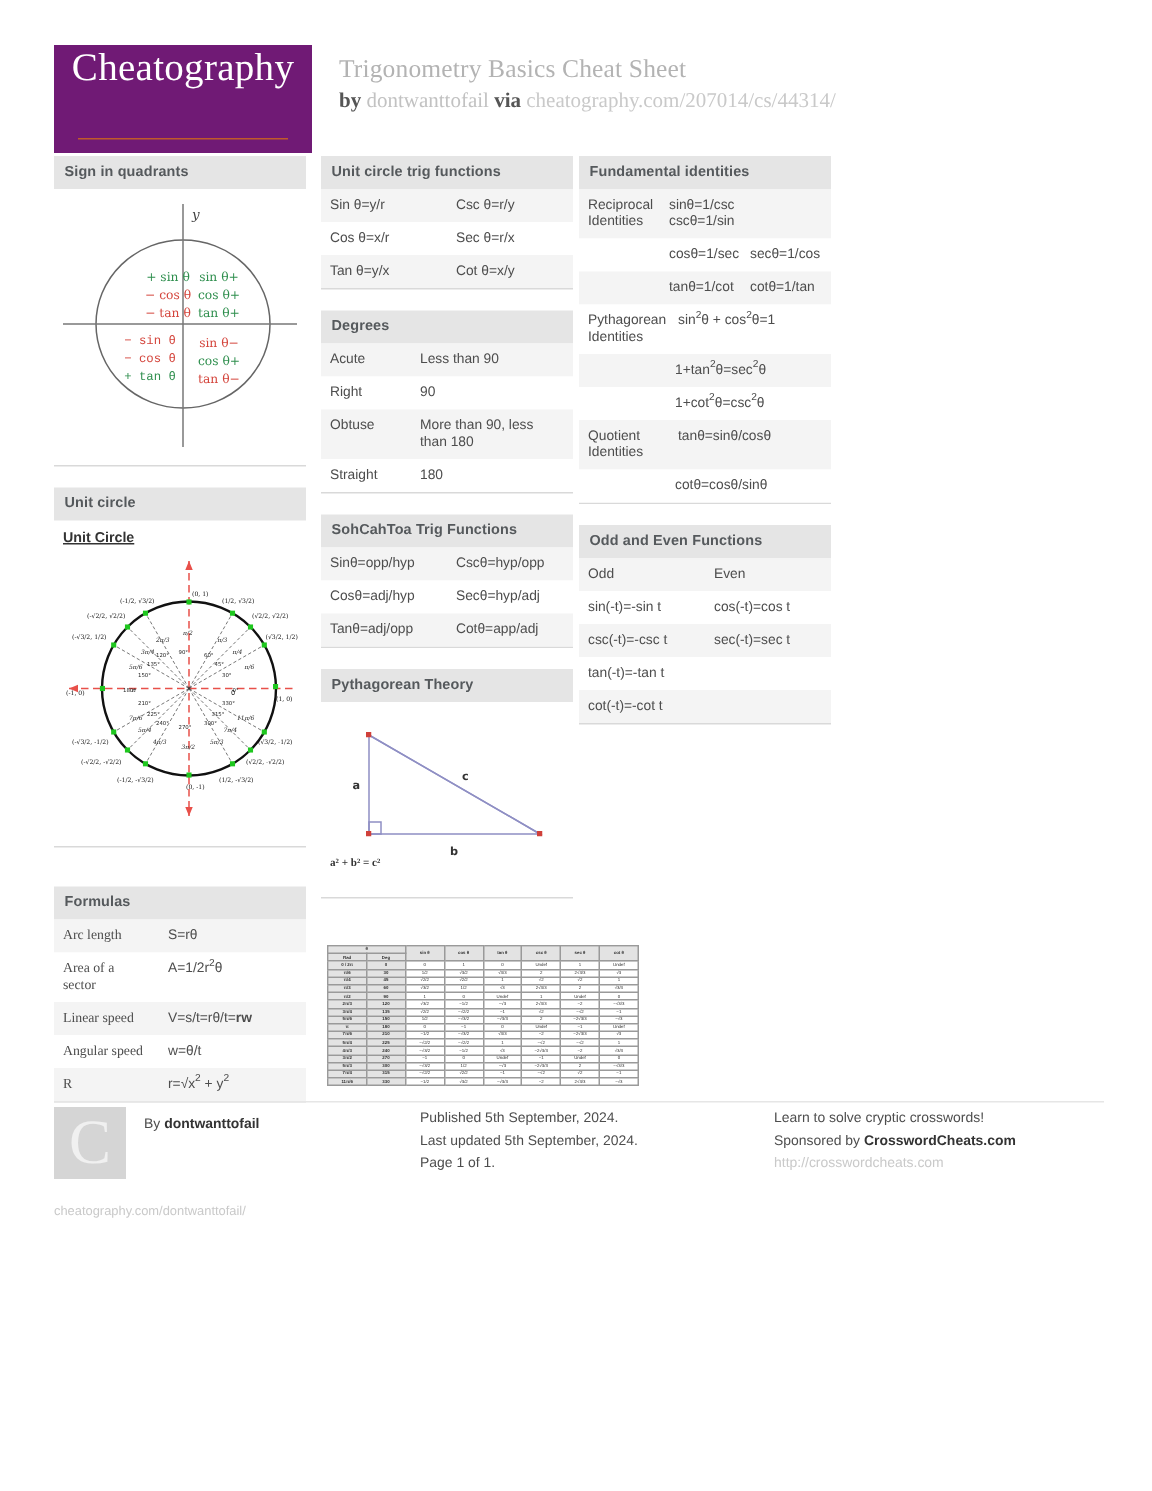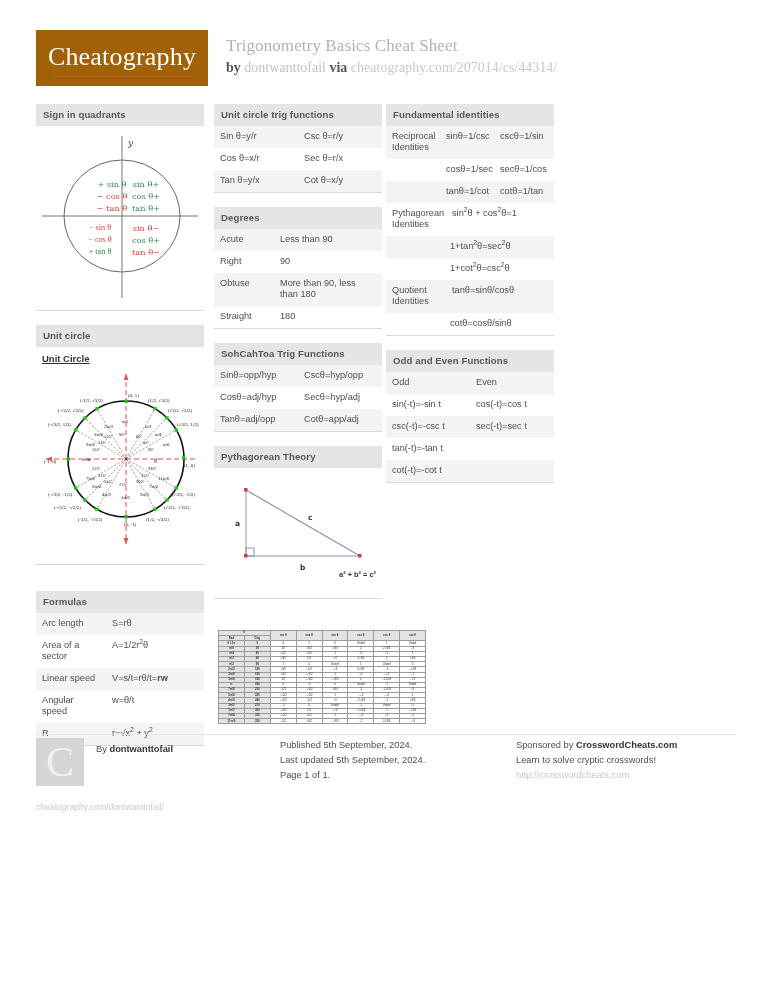--- a/index.html
+++ b/index.html
@@ -10,22 +10,22 @@
     font-family: "Liberation Sans", sans-serif;
     color: #4a4a4a;
     position: relative;
     overflow: hidden;
   }
   .page { position:absolute; left:0; top:0; width:768px; height:994px; }
 
   
   .header { position:absolute; left:36px; top:30px; width:700px; height:56px; }
   .logo-box {
-    position:absolute; left:0; top:0; width:172px; height:56px;
-    background:#a16207; display:flex; align-items:center; justify-content:center;
+    position:absolute; left:0; top:0; width:172px; height:72px;
+    background:#701a75; display:flex; align-items:flex-start; justify-content:center;
   }
   .logo-text {
     font-family:"Liberation Serif", serif; font-size:26px; color:#ffffff;
     letter-spacing:0.2px; position:relative; padding-bottom:2px;
   }
   .logo-underline {
     position:absolute; left:16px; bottom:9px; width:140px; height:1.5px; background:#c05a2a;
   }
   .title-block { position:absolute; left:190px; top:5px; }
   .sheet-title {
@@ -53,21 +53,21 @@
     padding:5px 7px 6px 7px; line-height:11px; letter-spacing:0.1px;
   }
   .card-body { border-bottom:1px solid #d9d9d9; }
   .row { display:flex; font-size:9.2px; line-height:11px; }
   .row.odd { background:#f4f4f4; }
   .row.even { background:#ffffff; }
   .cell { padding:5px 6px 6px 6px; color:#4d4d4d; }
   .c-half { width:50%; }
   .c-lbl { width:60px; flex:0 0 60px; }
   .c-val { flex:1; }
-  .c-lbl2 { width:70px; flex:0 0 70px; }
+  .c-lbl2 { width:70px; flex:0 0 70px;font-family:Liberation Serif, serif; }
   .c-full { width:100%; }
   .c-ind { padding-left:64px; }
   sup { font-size:6.8px; vertical-align:super; line-height:0; }
 
   
   .fig { background:#ffffff; padding:4px 6px 8px 6px; }
 
   
   .quadfig { position:relative; width:156px; height:172px; margin:0 auto; }
   .quadfig .qsvg { position:absolute; left:0; top:0; }
@@ -149,21 +149,21 @@
           <div style="position:absolute;left:38px;top:48px;width:40px;text-align:center;font-family:'DejaVu Serif',serif;font-size:8.2px;line-height:12px;margin-left:12px;">
             <div style="color:#2f8f4e">+ sin θ</div>
             <div style="color:#d4453c">− cos θ</div>
             <div style="color:#d4453c">− tan θ</div>
           </div>
           <div style="position:absolute;left:84px;top:48px;width:40px;text-align:center;font-family:'DejaVu Serif',serif;font-size:8.2px;line-height:12px;">
             <div style="color:#2f8f4e">sin θ+</div>
             <div style="color:#2f8f4e">cos θ+</div>
             <div style="color:#2f8f4e">tan θ+</div>
           </div>
-          <div style="position:absolute;left:38px;top:92px;width:40px;text-align:center;font-family:Liberation Serif, serif;font-size:8.2px;line-height:12px;">
+          <div style="position:absolute;left:38px;top:92px;width:40px;text-align:center;font-family:Liberation Mono, monospace;font-size:8.2px;line-height:12px;">
             <div style="color:#d4453c">− sin θ</div>
             <div style="color:#d4453c">− cos θ</div>
             <div style="color:#2f8f4e">+ tan θ</div>
           </div>
           <div style="position:absolute;left:84px;top:92px;width:40px;text-align:center;font-family:'DejaVu Serif',serif;font-size:8.2px;line-height:12px;">
             <div style="color:#d4453c">sin θ−</div>
             <div style="color:#2f8f4e">cos θ+</div>
             <div style="color:#d4453c">tan θ−</div>
           </div>
         </div>
@@ -378,21 +378,21 @@
             <polygon points="26,14 26,80 140,80" fill="none" stroke="#8f8fc4" stroke-width="1"></polygon>
             <line x1="26" y1="14" x2="140" y2="80" stroke="#8f8fc4" stroke-width="1"></line>
             <rect x="26" y="72" width="8" height="8" fill="none" stroke="#8f8fc4" stroke-width="1"></rect>
             <rect x="24" y="12" width="3.5" height="3.5" fill="#d0403a"></rect>
             <rect x="24" y="78" width="3.5" height="3.5" fill="#d0403a"></rect>
             <rect x="138" y="78" width="3.5" height="3.5" fill="#d0403a"></rect>
             <text x="15" y="50" font-family="DejaVu Sans, sans-serif" font-size="7.5" font-weight="bold" fill="#333">a</text>
             <text x="80" y="94" font-family="DejaVu Sans, sans-serif" font-size="7.5" font-weight="bold" fill="#333">b</text>
             <text x="88" y="44" font-family="DejaVu Sans, sans-serif" font-size="7.5" font-weight="bold" fill="#333">c</text>
           </svg>
-          <div style="position:absolute;left:0;top:94px;width:156px;text-align:right;font-size:7.4px;font-weight:bold;color:#333;">a² + b² = c²</div>
+          <div style="position:absolute;left:0;top:94px;width:156px;text-align:left;font-size:7.4px;font-weight:bold;color:#333;font-family:Liberation Serif, serif;">a² + b² = c²</div>
         </div>
       </div>
     </div>
 
     <div class="card" style="margin-top:28px; width:208px;">
       <div class="card-body uctable-wrap" style="border-bottom:none;">
         <table class="uct">
           <thead>
             <tr>
               <th colspan="2">θ</th>
@@ -576,21 +576,21 @@
 
   </div>
 
   <div class="col col3 col-top">
 
     <div class="card">
       <div class="card-head">Fundamental identities</div>
       <div class="card-body">
         <div class="row odd">
           <div class="cell c-lbl">Reciprocal Identities</div>
-          <div class="cell c-val" style="display:flex;padding:5px 0 6px 0;">
+          <div class="cell c-val" style="display:flex;padding:5px 0 6px 0;flex-direction:column;">
             <span style="width:50%;">sinθ=1/csc</span>
             <span style="width:50%;">cscθ=1/sin</span>
           </div>
         </div>
         <div class="row even">
           <div class="cell c-lbl"></div>
           <div class="cell c-val" style="display:flex;padding:5px 0 6px 0;">
             <span style="width:50%;">cosθ=1/sec</span>
             <span style="width:50%;">secθ=1/cos</span>
           </div>
@@ -659,22 +659,22 @@
         <b>dontwanttofail</b>
       </div>
       <div class="f-link">cheatography.com/dontwanttofail/</div>
     </div>
     <div class="f-col f2">
       <div>Published 5th September, 2024.</div>
       <div>Last updated 5th September, 2024.</div>
       <div>Page 1 of 1.</div>
     </div>
     <div class="f-col f3">
+      <div>Learn to solve cryptic crosswords!</div>
       <div>
         <span>Sponsored by</span>
         <span class="f-strong">CrosswordCheats.com</span>
       </div>
-      <div>Learn to solve cryptic crosswords!</div>
       <div class="f-muted">http://crosswordcheats.com</div>
     </div>
   </div>
 
 </div>
 
 </body></html>

